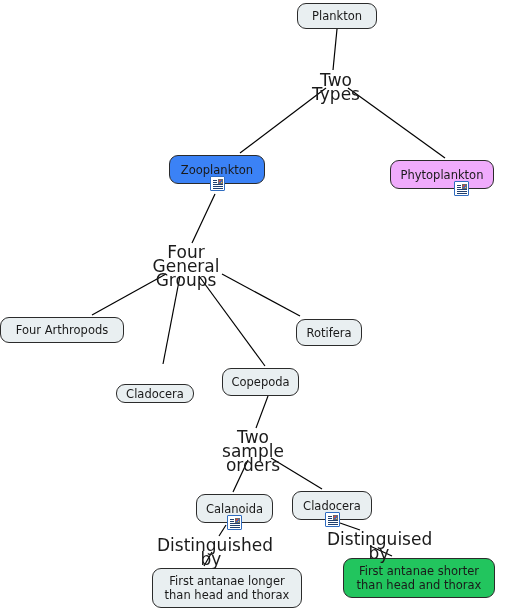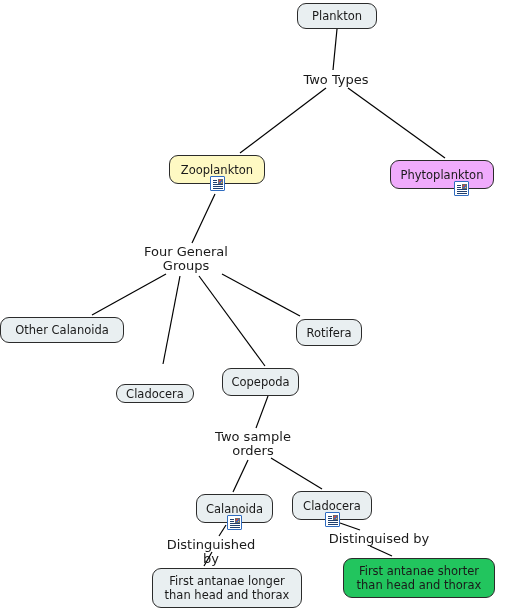--- a/index.html
+++ b/index.html
@@ -35,21 +35,21 @@
     display: flex;
     align-items: center;
     justify-content: center;
     padding: 0 0;
     white-space: pre-line;
     z-index: 2;
   }
   .link-label {
     position: absolute;
     color: #1a1a1a;
-    font-size: 13px;
+    font-size: 17px;
     line-height: 14px;
     text-align: center;
     white-space: pre-line;
     background: transparent;
     z-index: 3;
   }
   .note-icon {
     position: absolute;
     width: 15px;
     height: 15px;
@@ -99,39 +99,39 @@
       <line x1="268" y1="396" x2="256" y2="428" stroke="#000000" stroke-width="1.2"></line>
       <line x1="248" y1="460" x2="233" y2="492" stroke="#000000" stroke-width="1.2"></line>
       <line x1="271" y1="458" x2="322" y2="489" stroke="#000000" stroke-width="1.2"></line>
       <line x1="226" y1="525" x2="219" y2="536" stroke="#000000" stroke-width="1.2"></line>
       <line x1="212" y1="552" x2="204" y2="566" stroke="#000000" stroke-width="1.2"></line>
       <line x1="340" y1="523" x2="360" y2="530" stroke="#000000" stroke-width="1.2"></line>
       <line x1="370" y1="546" x2="392" y2="556" stroke="#000000" stroke-width="1.2"></line>
     </svg>
   <div id="node-layer">
       <div class="node" style="left: 297px; top: 3px; width: 80px; height: 26px; background: rgb(233, 239, 241); border-color: rgb(43, 43, 43); color: rgb(26, 26, 26);"><span>Plankton</span></div>
-      <div class="node" style="left: 169px; top: 155px; width: 96px; height: 29px; background: #fef9c3; border-color: rgb(43, 43, 43); color: rgb(26, 26, 26);"><span>Zooplankton</span></div>
+      <div class="node" style="left: 169px; top: 155px; width: 96px; height: 29px; background: #3b82f6; border-color: rgb(43, 43, 43); color: rgb(26, 26, 26);"><span>Zooplankton</span></div>
       <div class="note-icon" style="left: 209.5px; top: 176px; border-color: rgb(47, 108, 192);">
         <span class="ln l1"></span>
         <span class="ln l2"></span>
         <span class="ln l3"></span>
         <span class="ln l4"></span>
         <span class="ln l5"></span>
         <span class="thumb"></span>
       </div>
       <div class="node" style="left: 390px; top: 160px; width: 104px; height: 29px; background: #f0abfc; border-color: rgb(43, 43, 43); color: rgb(26, 26, 26);"><span>Phytoplankton</span></div>
       <div class="note-icon" style="left: 453.5px; top: 181px; border-color: rgb(47, 108, 192);">
         <span class="ln l1"></span>
         <span class="ln l2"></span>
         <span class="ln l3"></span>
         <span class="ln l4"></span>
         <span class="ln l5"></span>
         <span class="thumb"></span>
       </div>
-      <div class="node" style="left: 0px; top: 317px; width: 124px; height: 26px; background: rgb(233, 239, 241); border-color: rgb(43, 43, 43); color: rgb(26, 26, 26);"><span>Other Calanoida</span></div>
+      <div class="node" style="left: 0px; top: 317px; width: 124px; height: 26px; background: rgb(233, 239, 241); border-color: rgb(43, 43, 43); color: rgb(26, 26, 26);"><span>Four Arthropods</span></div>
       <div class="node" style="left: 116px; top: 384px; width: 78px; height: 19px; background: rgb(233, 239, 241); border-color: rgb(43, 43, 43); color: rgb(26, 26, 26);"><span>Cladocera</span></div>
       <div class="node" style="left: 222px; top: 368px; width: 77px; height: 28px; background: rgb(233, 239, 241); border-color: rgb(43, 43, 43); color: rgb(26, 26, 26);"><span>Copepoda</span></div>
       <div class="node" style="left: 296px; top: 319px; width: 66px; height: 27px; background: rgb(233, 239, 241); border-color: rgb(43, 43, 43); color: rgb(26, 26, 26);"><span>Rotifera</span></div>
       <div class="node" style="left: 196px; top: 494px; width: 77px; height: 29px; background: rgb(233, 239, 241); border-color: rgb(43, 43, 43); color: rgb(26, 26, 26);"><span>Calanoida</span></div>
       <div class="note-icon" style="left: 227px; top: 515px; border-color: rgb(47, 108, 192);">
         <span class="ln l1"></span>
         <span class="ln l2"></span>
         <span class="ln l3"></span>
         <span class="ln l4"></span>
         <span class="ln l5"></span>

